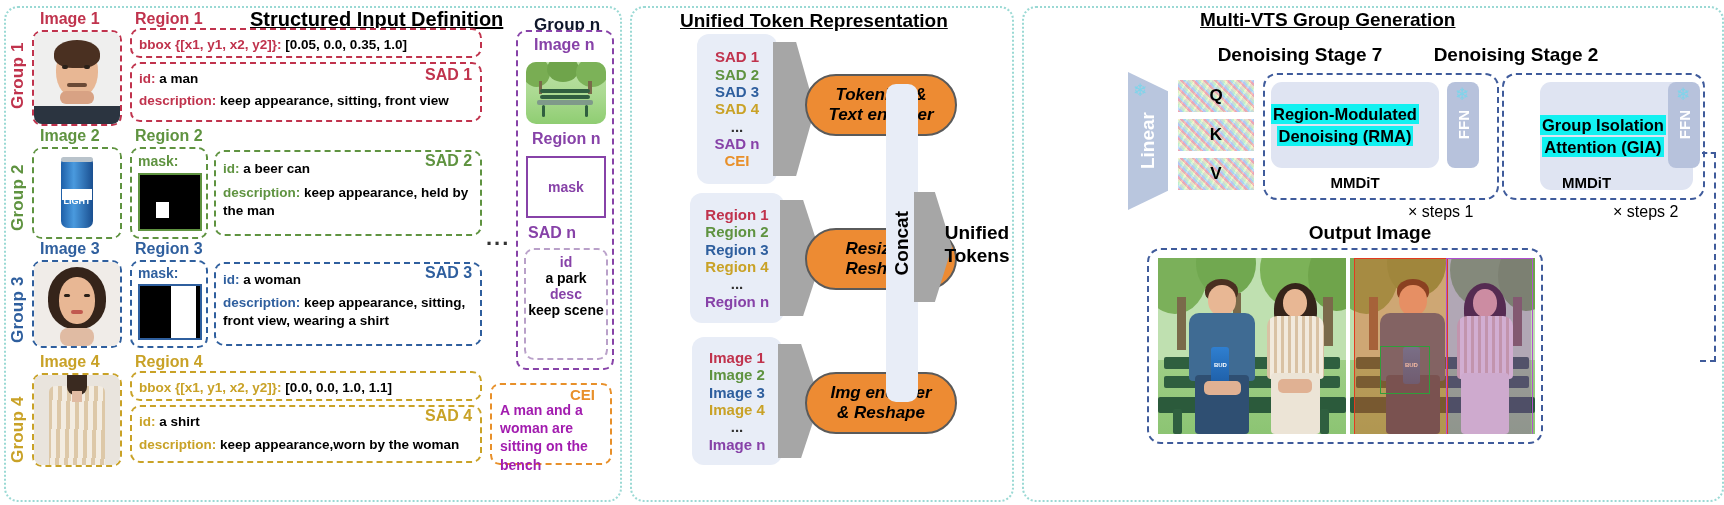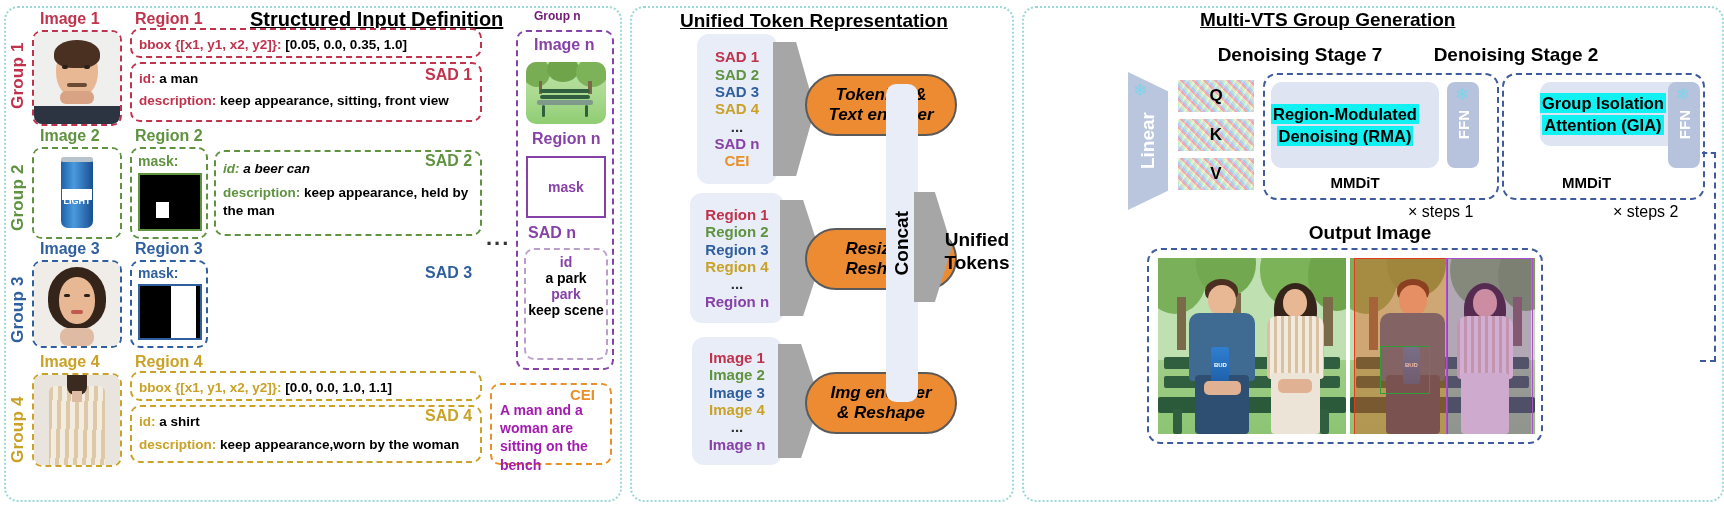--- a/index.html
+++ b/index.html
@@ -147,21 +147,21 @@
   </div>
 
   <div class="regbox" style="left:130px;top:147px;width:78px;height:92px;border-color:#5f9340;">
     <div class="masklbl" style="left:6px;top:4px;color:#5f9340;position:absolute;">mask:</div>
     <div class="maskimg" style="left:6px;top:24px;width:64px;height:58px;border-color:#5f9340;background:#000;">
       <div style="position:absolute;left:26%;top:50%;width:22%;height:30%;background:#fff;"></div>
     </div>
   </div>
 
   <div class="sadbox" style="left:214px;top:150px;width:268px;height:86px;border-color:#5f9340;">
-    <div class="kv" style="padding:8px 8px 0 7px;font-style:italic;">
+    <div class="kv" style="padding:8px 8px 0 7px;">
       <span class="kvk" style="color:#5f9340;">id:</span>
       <span>a beer can</span>
     </div>
     <div class="kv" style="padding:6px 8px 0 7px;">
       <span class="kvk" style="color:#5f9340;">description:</span>
       <span>keep appearance, held by the man</span>
     </div>
   </div>
   <div class="sadtag" style="left:425px;top:152px;color:#5f9340;">SAD 2</div>
 
@@ -181,20 +181,30 @@
     </div>
   </div>
 
   <div class="regbox" style="left:130px;top:260px;width:78px;height:88px;border-color:#2f5f9e;">
     <div class="masklbl" style="left:6px;top:3px;color:#2f5f9e;position:absolute;">mask:</div>
     <div class="maskimg" style="left:6px;top:22px;width:64px;height:56px;border-color:#2f5f9e;background:#000;">
       <div style="position:absolute;left:52%;top:0;width:42%;height:100%;background:#fff;"></div>
     </div>
   </div>
 
+  <div class="sadbox" style="left:214px;top:262px;width:268px;height:84px;border-color:#2f5f9e;">
+    <div class="kv" style="padding:7px 8px 0 7px;">
+      <span class="kvk" style="color:#2f5f9e;">id:</span>
+      <span>a woman</span>
+    </div>
+    <div class="kv" style="padding:5px 8px 0 7px;">
+      <span class="kvk" style="color:#2f5f9e;">description:</span>
+      <span>keep appearance, sitting, front view, wearing a shirt</span>
+    </div>
+  </div>
   <div class="sadtag" style="left:425px;top:264px;color:#2f5f9e;">SAD 3</div>
 
   <div class="grouplabel" style="left:8px;top:382px;height:96px;width:20px;color:#c9a227;">Group 4</div>
   <div class="hdr" style="left:40px;top:353px;color:#c9a227;">Image 4</div>
   <div class="hdr" style="left:135px;top:353px;color:#c9a227;">Region 4</div>
 
   <div class="imgbox" style="left:32px;top:373px;width:90px;height:94px;border-color:#c9a227;">
     <div class="thumb">
       <div class="ph" style="background:#e9e4dd;"></div>
       <div style="position:absolute;left:18%;top:12%;width:64%;height:88%;background:repeating-linear-gradient(92deg,#ddc8a8 0 4px,#f3ece1 4px 9px);border-radius:6px 6px 0 0;"></div>
@@ -217,21 +227,21 @@
     </div>
     <div class="kv" style="padding:5px 8px 0 7px;">
       <span class="kvk" style="color:#c9a227;">description:</span>
       <span>keep appearance,worn by the woman</span>
     </div>
   </div>
   <div class="sadtag" style="left:425px;top:407px;color:#c9a227;">SAD 4</div>
 
   <div class="dots" style="left:486px;top:225px;">...</div>
 
-  <div class="hdr" style="left:534px;top:9px;color:#701a75;font-size:12px;">Group n</div>
+  <div class="hdr" style="left:534px;top:15px;color:#0f172a;font-size:17px;">Group n</div>
   <div class="regbox" style="left:516px;top:30px;width:98px;height:340px;border-color:#8742a8;"></div>
   <div class="hdr" style="left:534px;top:36px;color:#8742a8;font-size:16px;">Image n</div>
   <div class="imgbox" style="left:526px;top:62px;width:80px;height:62px;border:none;">
     <div class="thumb">
       <div class="ph" style="background:linear-gradient(#bfe3a8 0%,#a9d98f 55%,#8fcd72 100%);"></div>
       <div class="tree" style="left:-4%;top:-6%;width:34%;height:46%;background:#79ad53;"></div>
       <div class="tree" style="left:26%;top:-10%;width:40%;height:42%;background:#6fa44b;"></div>
       <div class="tree" style="left:62%;top:-6%;width:40%;height:46%;background:#7cb258;"></div>
       <div class="trunk" style="left:16%;top:30%;width:4%;height:22%;"></div>
       <div class="trunk" style="left:78%;top:30%;width:4%;height:22%;"></div>
@@ -244,21 +254,21 @@
   </div>
   <div class="hdr" style="left:532px;top:130px;color:#8742a8;font-size:16px;">Region n</div>
   <div style="position:absolute;left:526px;top:156px;width:80px;height:62px;border:2px solid #8742a8;box-sizing:border-box;display:flex;align-items:center;justify-content:center;">
     <span style="font-weight:bold;font-size:14px;color:#8742a8;">mask</span>
   </div>
   <div class="hdr" style="left:528px;top:224px;color:#8742a8;font-size:16px;">SAD n</div>
   <div class="sadbox" style="left:524px;top:248px;width:84px;height:112px;border-color:#b9a0c9;">
     <div style="text-align:center;padding-top:4px;">
       <div style="font-weight:bold;font-size:14px;color:#8742a8;">id</div>
       <div style="font-weight:bold;font-size:14px;color:#000;">a park</div>
-      <div style="font-weight:bold;font-size:14px;color:#8742a8;">park</div>
+      <div style="font-weight:bold;font-size:14px;color:#8742a8;">desc</div>
       <div style="font-weight:bold;font-size:14px;color:#000;">keep scene</div>
     </div>
   </div>
 
   <div class="sadbox" style="left:490px;top:383px;width:122px;height:82px;border-color:#e8902a;">
     <div style="font-weight:bold;font-size:14px;line-height:1.3;padding:16px 6px 0 8px;color:#a21caf;">A man and a woman are sitting on the bench</div>
   </div>
   <div class="sadtag" style="left:570px;top:386px;color:#e8902a;font-size:15px;">CEI</div>
 
   <div class="panel" style="left:630px;top:6px;width:380px;height:492px;"></div>
@@ -304,21 +314,21 @@
   <div class="arrowR" style="left:778px;top:344px;width:42px;height:114px;"></div>
   <div class="pill" style="left:805px;top:372px;width:148px;height:58px;">
     <span>Img encoder</span>
     <span>&amp; Reshape</span>
   </div>
 
   <div class="concat" style="left:886px;top:84px;width:32px;height:318px;">
     <span>Concat</span>
   </div>
   <div class="arrowR" style="left:914px;top:192px;width:38px;height:110px;"></div>
-  <div class="unitok" style="left:936px;top:229px;width:82px;">
+  <div class="unitok" style="left:936px;top:222px;width:82px;">
     <div>Unified</div>
     <div>Tokens</div>
   </div>
 
   <div class="panel" style="left:1022px;top:6px;width:698px;height:492px;"></div>
   <div class="ttl" style="left:1200px;top:9px;font-size:19px;">Multi-VTS Group Generation</div>
 
   <div class="trap" style="left:1128px;top:72px;width:40px;height:138px;">
     <span>Linear</span>
   </div>
@@ -344,21 +354,21 @@
   </div>
   <div class="ffn" style="left:1447px;top:82px;width:32px;height:86px;">
     <span>FFN</span>
   </div>
   <div class="snow" style="left:1455px;top:86px;">❄</div>
   <div class="mmdit" style="left:1271px;top:174px;width:168px;">MMDiT</div>
   <div class="steps" style="left:1408px;top:203px;">× steps 1</div>
 
   <div class="mmdit" style="left:1396px;top:44px;width:240px;font-size:19px;">Denoising Stage 2</div>
   <div class="stage-box" style="left:1502px;top:73px;width:203px;height:127px;"></div>
-  <div class="attn-wrap" style="left:1540px;top:82px;width:153px;height:64px;">
+  <div class="attn-wrap" style="left:1540px;top:82px;width:153px;height:108px;">
     <div style="text-align:center;">
       <span class="attn-hl" style="display:inline-block;">Group Isolation</span><br>
       <span class="attn-hl" style="display:inline-block;margin-top:2px;">Attention (GIA)</span>
     </div>
   </div>
   <div class="ffn" style="left:1668px;top:82px;width:32px;height:86px;">
     <span>FFN</span>
   </div>
   <div class="snow" style="left:1676px;top:86px;">❄</div>
   <div class="mmdit" style="left:1510px;top:174px;width:153px;">MMDiT</div>

